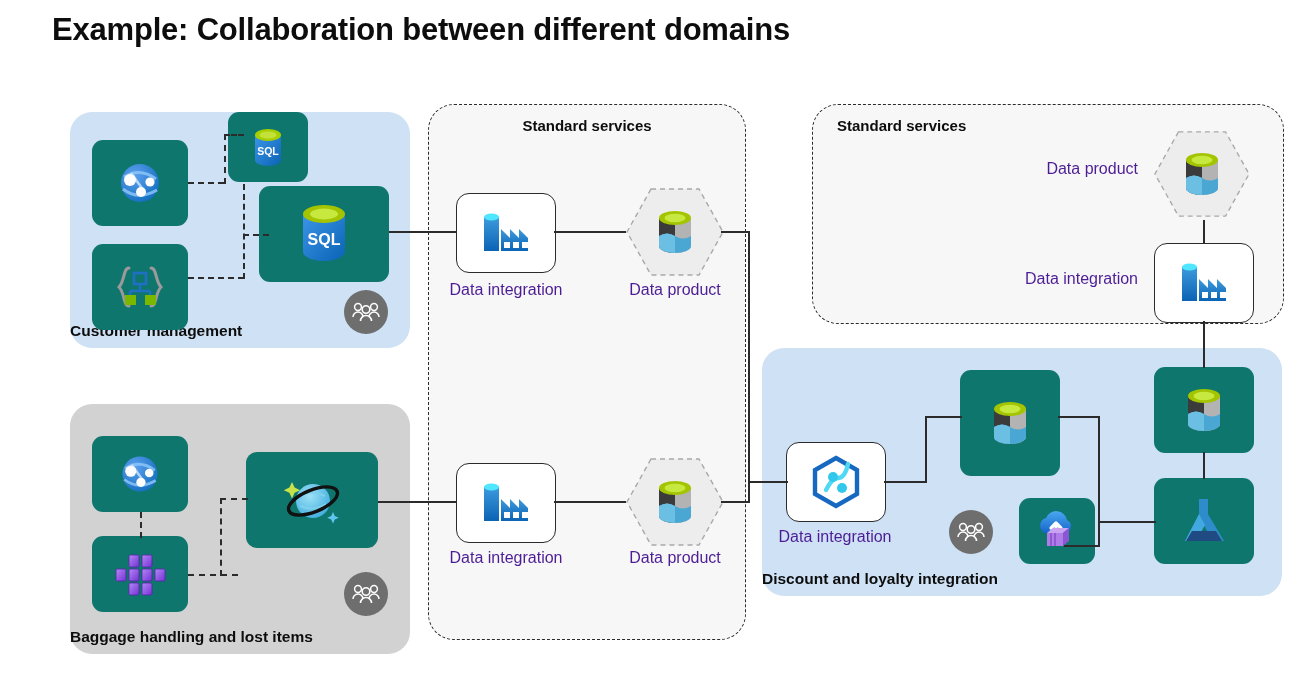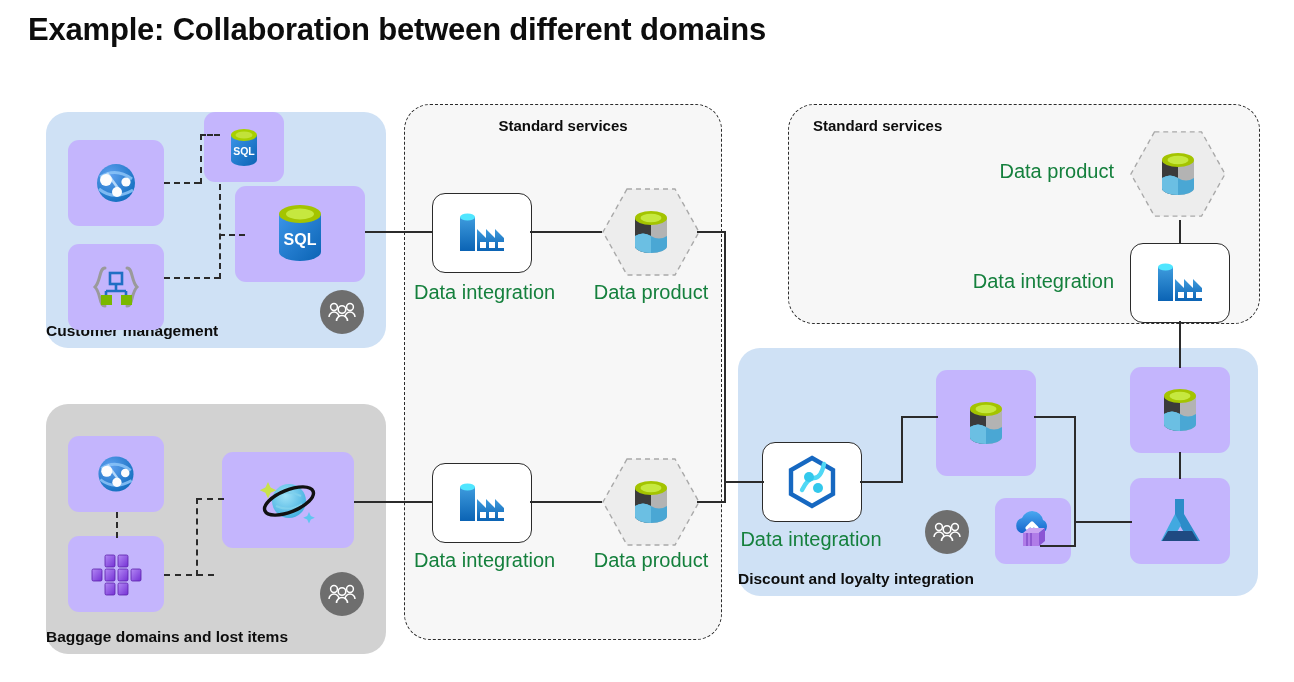--- a/index.html
+++ b/index.html
@@ -1,43 +1,43 @@
 <!DOCTYPE html>
 <html><head>
 <meta charset="utf-8">
 <style>
   html,body{margin:0;padding:0;background:#ffffff;}
   body{width:1294px;height:682px;position:relative;overflow:hidden;
        font-family:"Liberation Sans","DejaVu Sans",sans-serif;color:#1b1b1b;}
 
-  #canvas{position:absolute;inset:0;}
+  #canvas{position:absolute;inset:0;margin-left:24px;}
 
   
   .page-title{position:absolute;left:28px;top:12px;font-size:31px;font-weight:700;
               letter-spacing:-0.2px;color:#0d0d0d;white-space:nowrap;}
 
   
   .domain{position:absolute;border-radius:22px;}
   .domain.blue{background:#cfe1f5;}
   .domain.gray{background:#d2d2d2;}
   .domain-label{position:absolute;bottom:8px;left:0;right:0;
                 font-size:15.5px;font-weight:700;color:#0d0d0d;white-space:nowrap;}
 
   
   .svcbox{position:absolute;border:1.6px dashed #2b2b2b;border-radius:26px;background:#f7f7f7;}
   .svcbox-title{position:absolute;font-size:15px;font-weight:700;color:#0d0d0d;white-space:nowrap;}
 
   
-  .tile{position:absolute;background:#c4b5fd;border-radius:11px;
+  .tile{position:absolute;background:#0f766e;border-radius:11px;
         display:flex;align-items:center;justify-content:center;}
   .tile-white{position:absolute;background:#ffffff;border:1.6px solid #2b2b2b;border-radius:13px;
         display:flex;align-items:center;justify-content:center;}
   .hexwrap{position:absolute;display:flex;align-items:center;justify-content:center;}
 
-  .cap{position:absolute;font-size:20px;color:#15803d;white-space:nowrap;}
+  .cap{position:absolute;font-size:16px;color:#4c1d95;white-space:nowrap;}
 
   
   .people{position:absolute;width:44px;height:44px;border-radius:50%;background:#6e6e6e;
           display:flex;align-items:center;justify-content:center;}
 
   
   .ln{position:absolute;background:#2b2b2b;}
   .ln.h{height:1.6px;}
   .ln.v{width:1.6px;}
   .dln{position:absolute;}
@@ -147,21 +147,21 @@
 
   <div class="dln h" style="left:164px;top:182px;width:36px;"></div>
   <div class="dln v" style="left:200px;top:134px;height:50px;"></div>
   <div class="dln h" style="left:200px;top:134px;width:20px;"></div>
   <div class="dln v" style="left:219px;top:134px;height:0px;"></div>
   <div class="dln h" style="left:164px;top:277px;width:56px;"></div>
   <div class="dln v" style="left:219px;top:184px;height:95px;"></div>
   <div class="dln h" style="left:219px;top:234px;width:26px;"></div>
 
   <div class="domain gray" style="left:46px;top:404px;width:340px;height:250px;">
-    <div class="domain-label">Baggage domains and lost items</div>
+    <div class="domain-label">Baggage handling and lost items</div>
   </div>
 
   <div class="tile" style="left:68px;top:436px;width:96px;height:76px;">
     <span>
       <svg width="48" height="48" viewBox="0 0 52 52">
         <defs>
             <radialGradient id="vnB" cx="35%" cy="30%" r="80%">
           <stop offset="0%" stop-color="#5ea0ef"></stop>
               <stop offset="100%" stop-color="#0f6cbd"></stop>
         </radialGradient>

